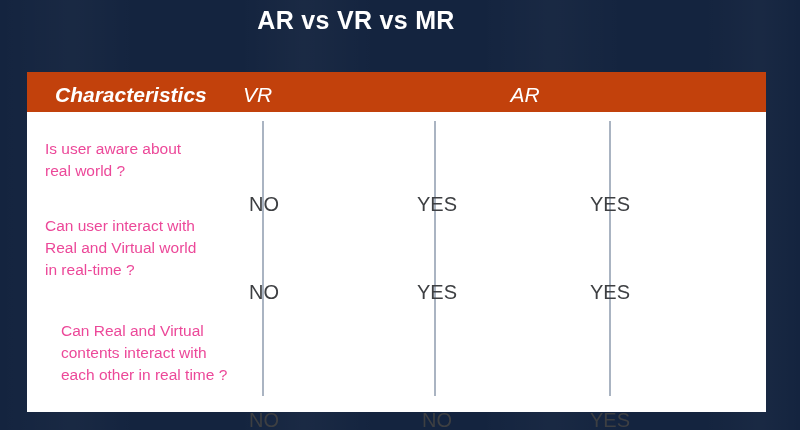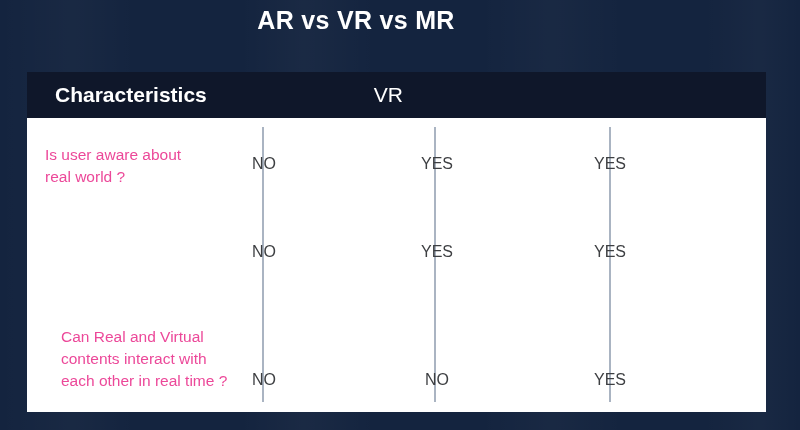--- a/index.html
+++ b/index.html
@@ -39,33 +39,34 @@
     letter-spacing:0.3px;
   }
   #table-card {
     position:absolute;
     left:27px; top:72px;
     width:739px; height:340px;
     background:#ffffff;
   }
   #table-header {
     position:relative;
-    height:46px;
-    background:#0f172a;
+    height:40px;
+    background:#c2410c;
+    font-style:italic;
   }
   .th {
     position:absolute;
     top:0; height:46px;
     line-height:46px;
     color:#ffffff;
     font-size:21px;
     font-weight:bold;
   }
   #th-characteristics { left:28px; text-align:left; }
-  #th-c1 { left:196px;  width:180px; text-align:right; font-weight:normal; }
+  #th-c1 { left:216px;  width:180px; text-align:left; font-weight:normal; }
   #th-c2 { left:408px;  width:180px; text-align:center; font-weight:normal; }
   #th-c3 { left:568px;  width:180px; text-align:center; font-weight:normal; }
 
   #table-body { position:relative; height:294px; }
   .col-divider {
     position:absolute;
     top:9px; height:275px;
     width:2px;
     background:#aab4c2;
   }
@@ -82,22 +83,23 @@
     position:absolute;
     left:18px; width:210px;
     color:#ec4899;
     font-size:15.5px;
     line-height:22px;
     text-align:left;
   }
   .a-cell {
     position:absolute;
     color:#3d3f42;
-    font-size:16px;
+    font-size:20px;
     text-align:center;
+    margin-top:44px;
   }
   .a-c1 { left:147px; width:180px; }
   .a-c2 { left:320px; width:180px; }
   .a-c3 { left:493px; width:180px; }
 
   #row-0 .q-cell { top:4px; }
   #row-0 .a-cell { top:15px; }
   #row-1 .q-cell { top:3px; }
   #row-1 .a-cell { top:25px; }
   #row-2 .q-cell { top:10px;margin-left:16px; }
@@ -108,36 +110,38 @@
 
 <div id="bg-bands"></div>
 
 <div id="page-title">AR vs VR vs MR</div>
 
 <div id="table-card">
 
   <div id="table-header">
     <div class="th" id="th-characteristics">Characteristics</div>
     <div class="th" id="th-c1">VR</div>
+    <div class="th" id="th-c2">AR</div>
   </div>
 
   <div id="table-body">
 
     <div class="col-divider" id="divider-1"></div>
     <div class="col-divider" id="divider-2"></div>
     <div class="col-divider" id="divider-3"></div>
 
     <div class="row" id="row-0">
       <div class="q-cell">Is user aware about<br>real world ?</div>
       <div class="a-cell a-c1">NO</div>
       <div class="a-cell a-c2">YES</div>
       <div class="a-cell a-c3">YES</div>
     </div>
 
     <div class="row" id="row-1">
+      <div class="q-cell">Can user interact with<br>Real and Virtual world<br>in real-time ?</div>
       <div class="a-cell a-c1">NO</div>
       <div class="a-cell a-c2">YES</div>
       <div class="a-cell a-c3">YES</div>
     </div>
 
     <div class="row" id="row-2">
       <div class="q-cell">Can Real and Virtual<br>contents interact with<br>each other in real time ?</div>
       <div class="a-cell a-c1">NO</div>
       <div class="a-cell a-c2">NO</div>
       <div class="a-cell a-c3">YES</div>

